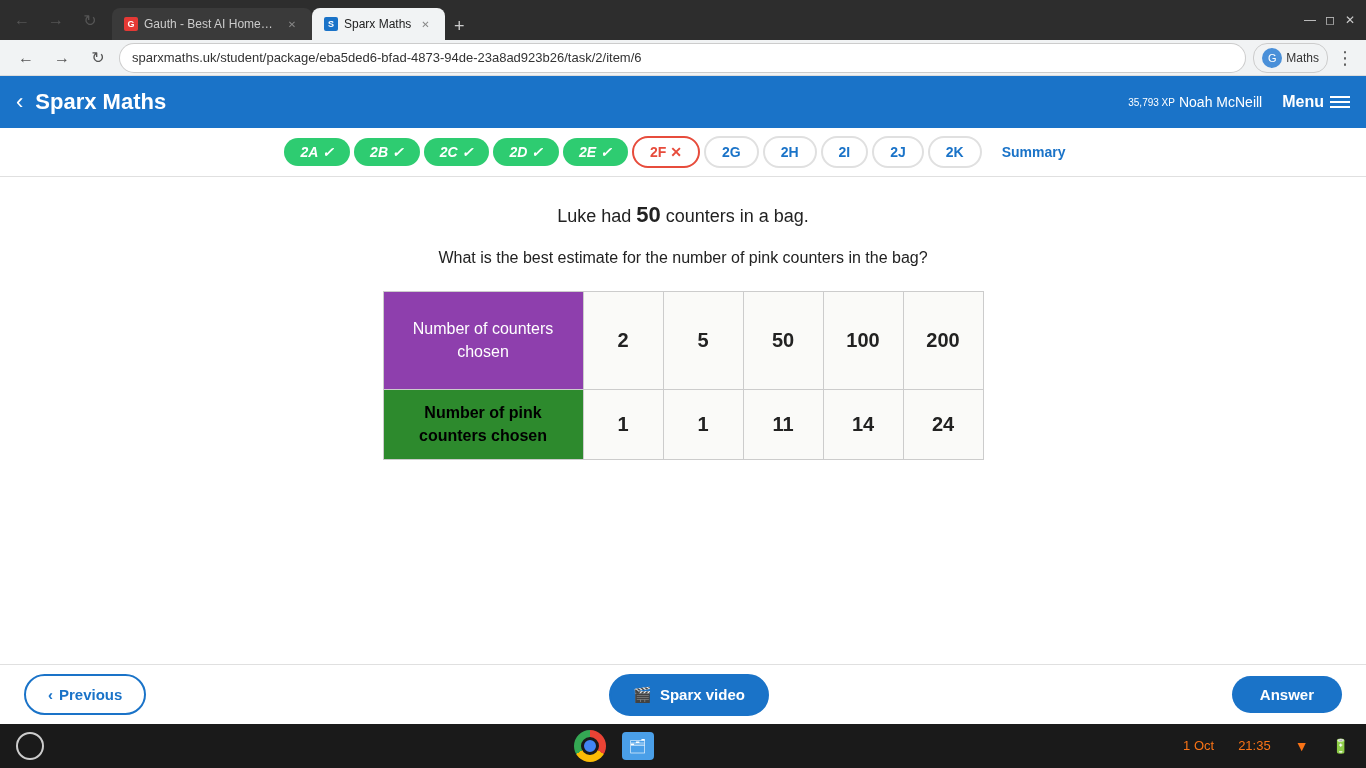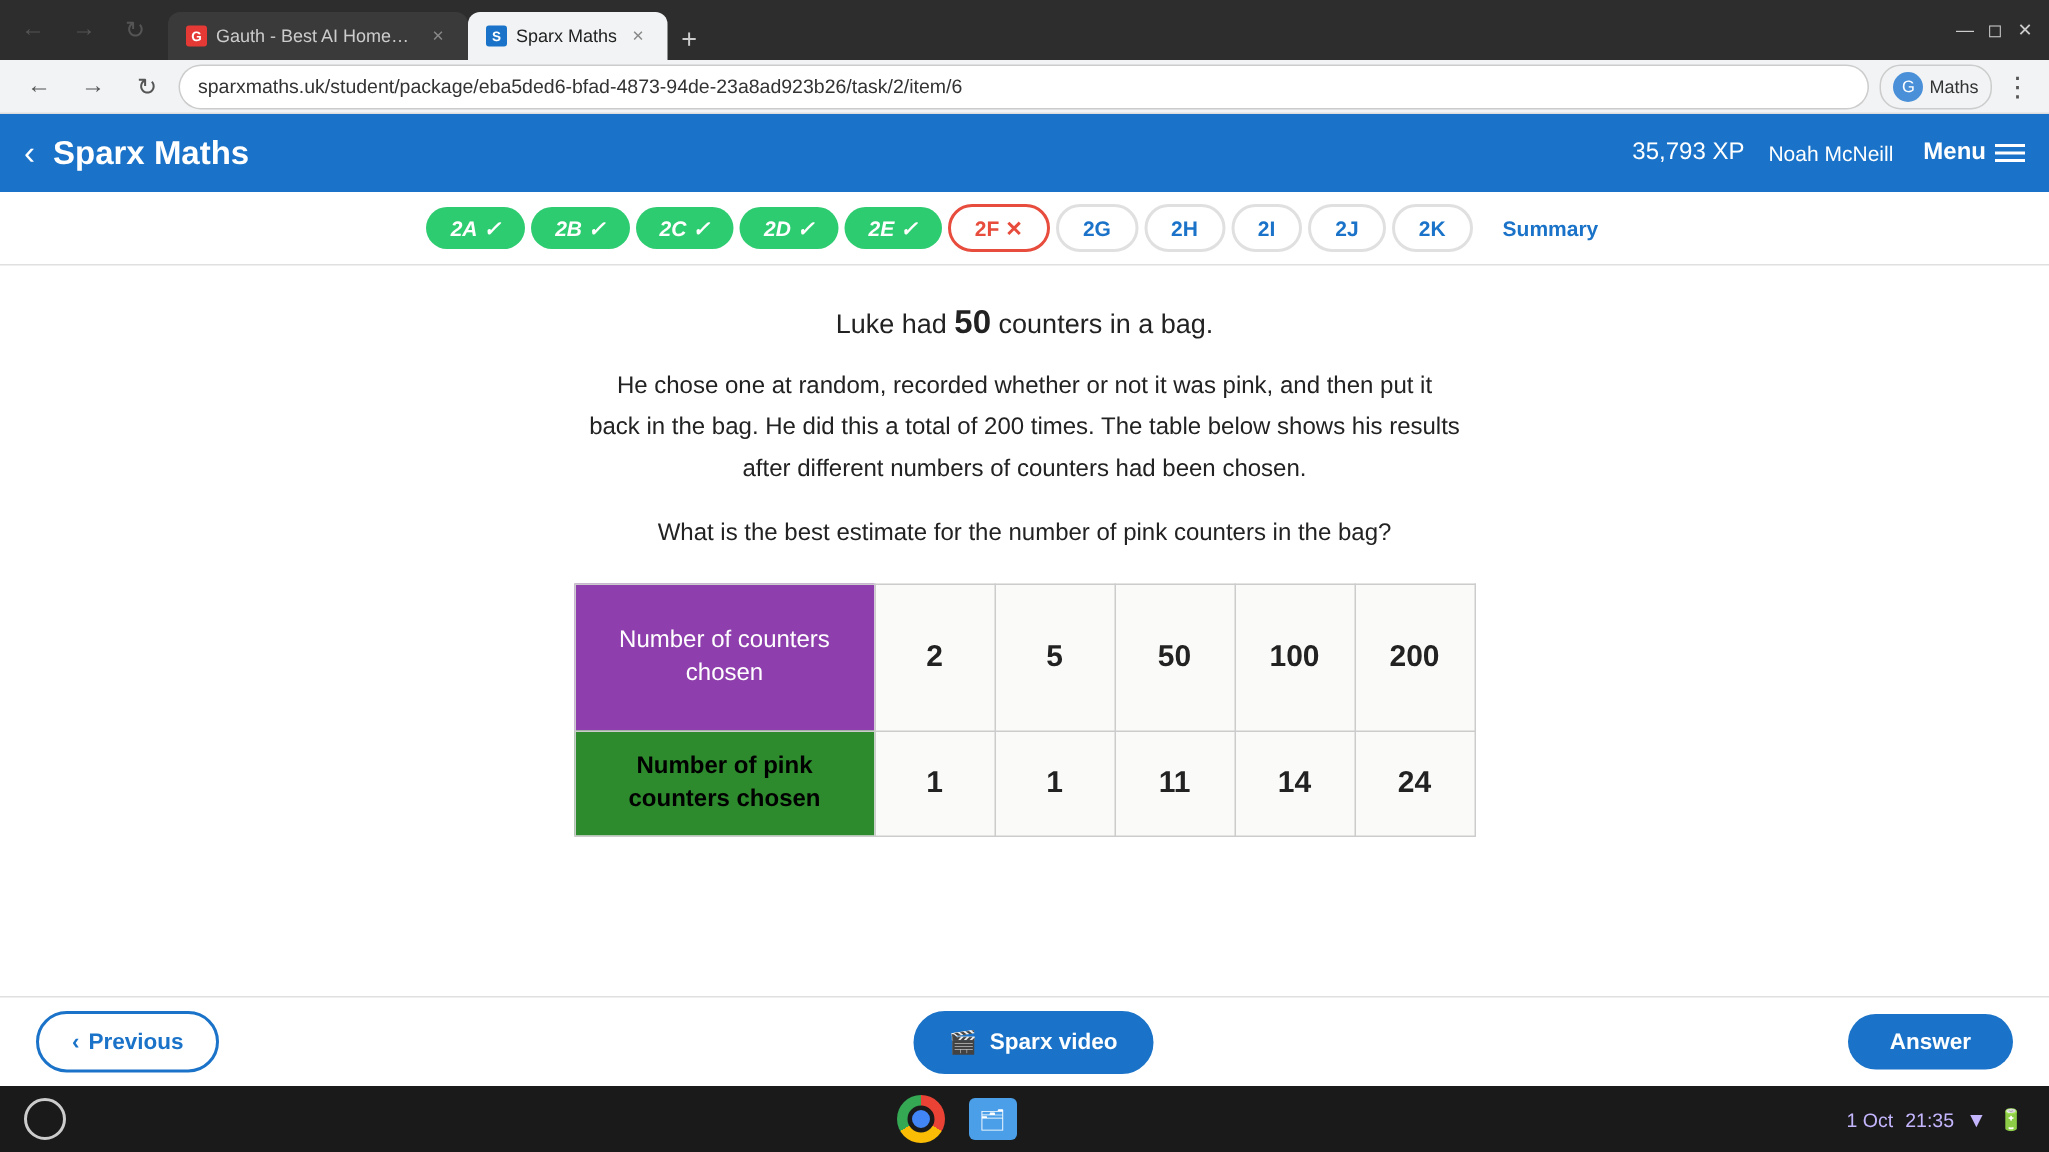--- a/index.html
+++ b/index.html
@@ -146,22 +146,22 @@
       margin-right: 12px;
     }
     .sparx-logo {
       color: white;
       font-size: 22px;
       font-weight: bold;
       flex: 1;
     }
     .sparx-xp {
       color: white;
-      font-size: 16px;
-      margin-right: 16px;
+      font-size: 10px;
+      margin-right: 4px;
     }
     .sparx-user {
       color: white;
       font-size: 14px;
       margin-right: 20px;
     }
     .sparx-menu {
       color: white;
       font-size: 16px;
       font-weight: bold;
@@ -366,22 +366,22 @@
       border: 3px solid #1a1a1a;
     }
     .taskbar-files {
       width: 32px; height: 28px;
       background: #4a9fe8;
       border-radius: 4px;
       display: flex; align-items: center; justify-content: center;
       color: white; font-size: 14px;
     }
     .taskbar-right {
-      display: flex; align-items: center; gap: 8px;
-      color: #c4b5fd;
+      display: flex; align-items: flex-start; gap: 24px;
+      color: #f97316;
       font-size: 13px;
     }
     .taskbar-wifi { font-size: 14px; }
     .taskbar-battery { font-size: 14px; }
   </style>
 </head>
 <body>
 
 <div class="browser-top">
   <div class="browser-controls">
@@ -481,25 +481,20 @@
     <span>2K</span>
   </div>
   <div class="task-tab summary">
     <span>Summary</span>
   </div>
 </div>
 
 <div class="main-content">
   <p class="question-text">
     Luke had <span class="bold-num">50</span> counters in a bag.
-  </p>
-  <p class="question-text-block">
-    He chose one at random, recorded whether or not it was pink, and then put it<br>
-    back in the bag. He did this a total of <span class="bold-num">200</span> times. The table below shows his results<br>
-    after different numbers of counters had been chosen.
   </p>
   <p class="question-text-block">
     What is the best estimate for the number of pink counters in the bag?
   </p>
 
   <div class="table-container">
     <table class="data-table">
       <tbody>
           <tr>
         <td class="header-purple">Number of counters chosen</td>

